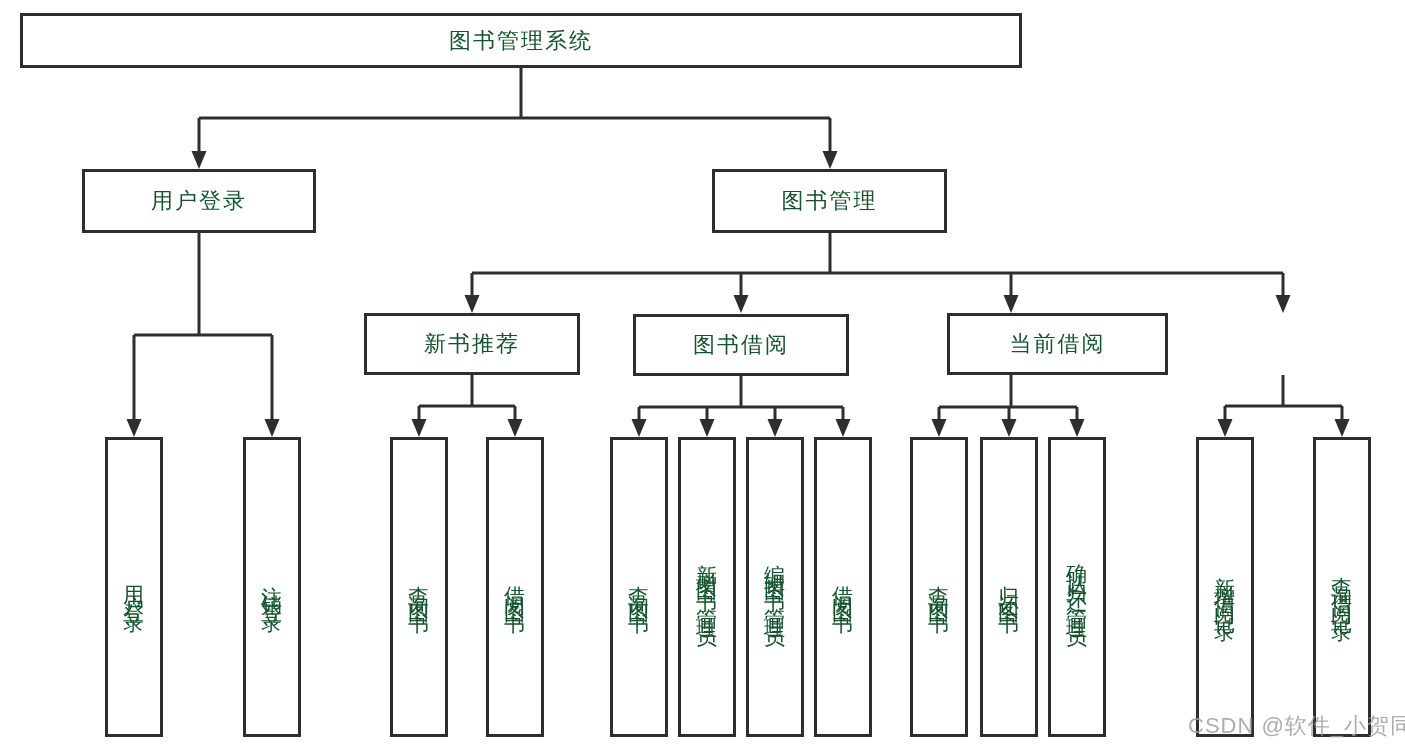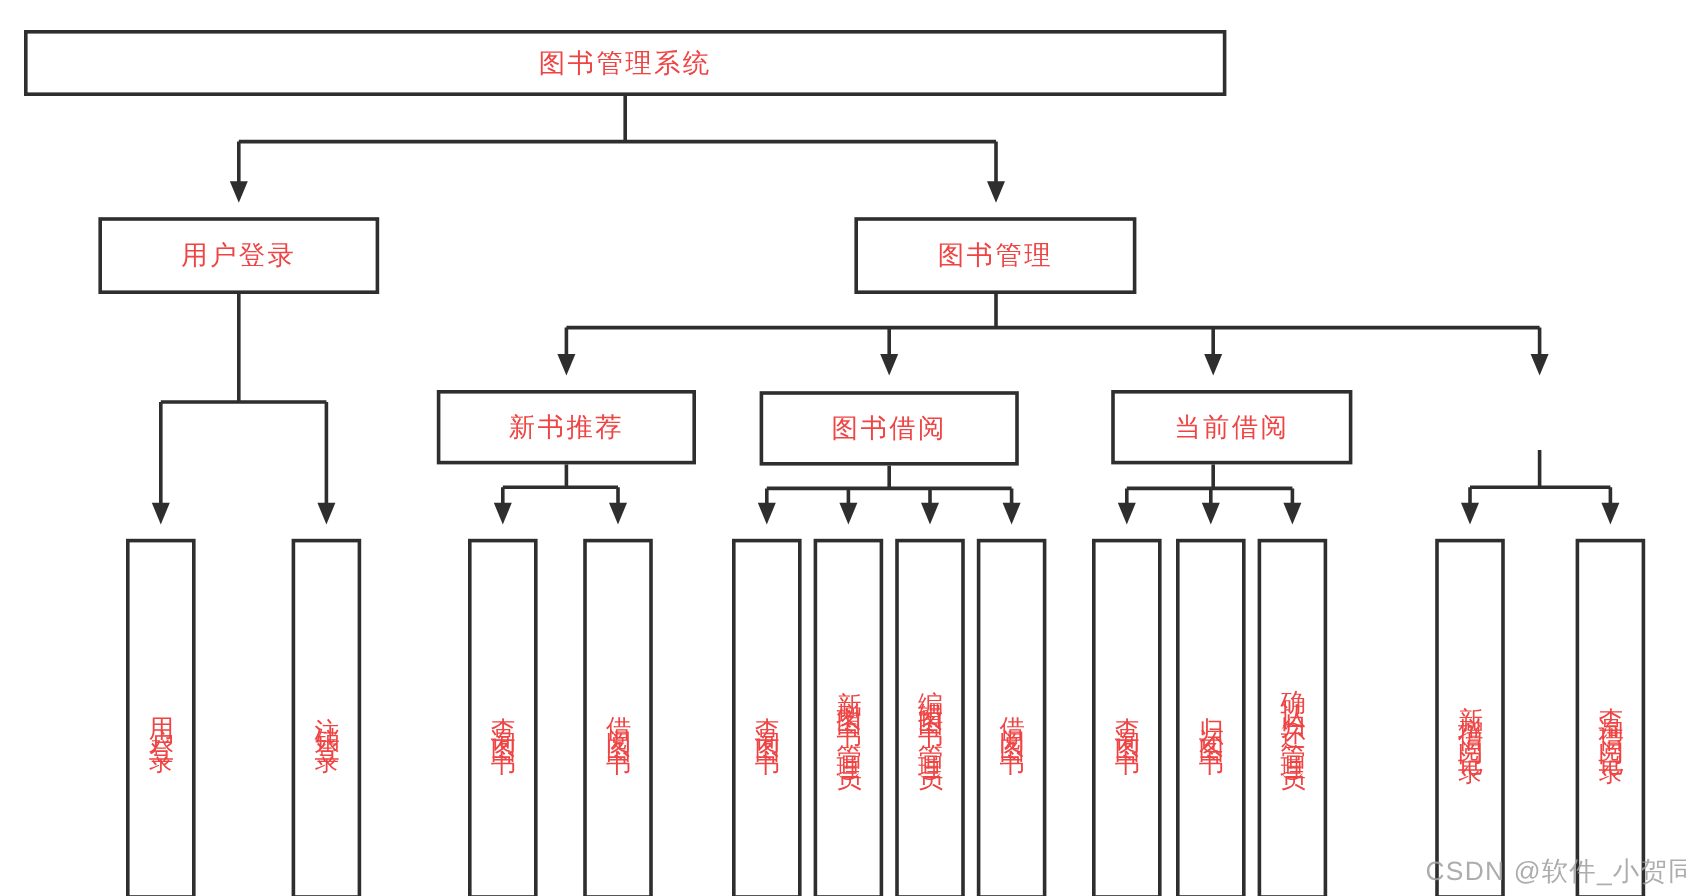--- a/index.html
+++ b/index.html
@@ -9,24 +9,23 @@
     background:#ffffff;
     font-family:"Liberation Sans","DejaVu Sans",sans-serif;
     overflow:hidden;
   }
   .connectors{position:absolute;left:0;top:0;width:1405px;height:747px;pointer-events:none;}
   .box{
     position:absolute;
     box-sizing:border-box;
     border:3px solid #2e2e2e;
     background:#ffffff;
-    color:#ef4444;
+    color:#14532d;
     display:flex;align-items:center;justify-content:center;
     text-align:center;
-    margin-top:12px;
   }
   .h{font-size:22px;letter-spacing:2px;}
   .v{
     width:58px;height:300px;top:437px;
     writing-mode:vertical-rl;
     text-orientation:mixed;
     font-size:21px;
     letter-spacing:9px;
     line-height:1;
   }
@@ -84,21 +83,21 @@
     </g>
   </svg>
 
   <div class="box h" style="left:20px;top:13px;width:1002px;height:55px">图书管理系统</div>
 
   <div class="box h" style="left:82px;top:169px;width:234px;height:64px">用户登录</div>
   <div class="box h" style="left:712px;top:169px;width:235px;height:64px">图书管理</div>
 
   <div class="box h" style="left:364px;top:313px;width:216px;height:62px">新书推荐</div>
   <div class="box h" style="left:633px;top:314px;width:216px;height:62px">图书借阅</div>
-  <div class="box h" style="left:926px;top:313px;width:201px;height:62px">当前借阅</div>
+  <div class="box h" style="left:947px;top:313px;width:221px;height:62px">当前借阅</div>
 
   <div class="box v" style="left:105px">用户登录</div>
   <div class="box v" style="left:243px">注销登录</div>
 
   <div class="box v" style="left:390px">查询图书</div>
   <div class="box v" style="left:486px">借阅图书</div>
 
   <div class="box v" style="left:610px">查询图书</div>
   <div class="box v" style="left:678px">新增图书（管理员）</div>
   <div class="box v" style="left:746px">编辑图书（管理员）</div>

